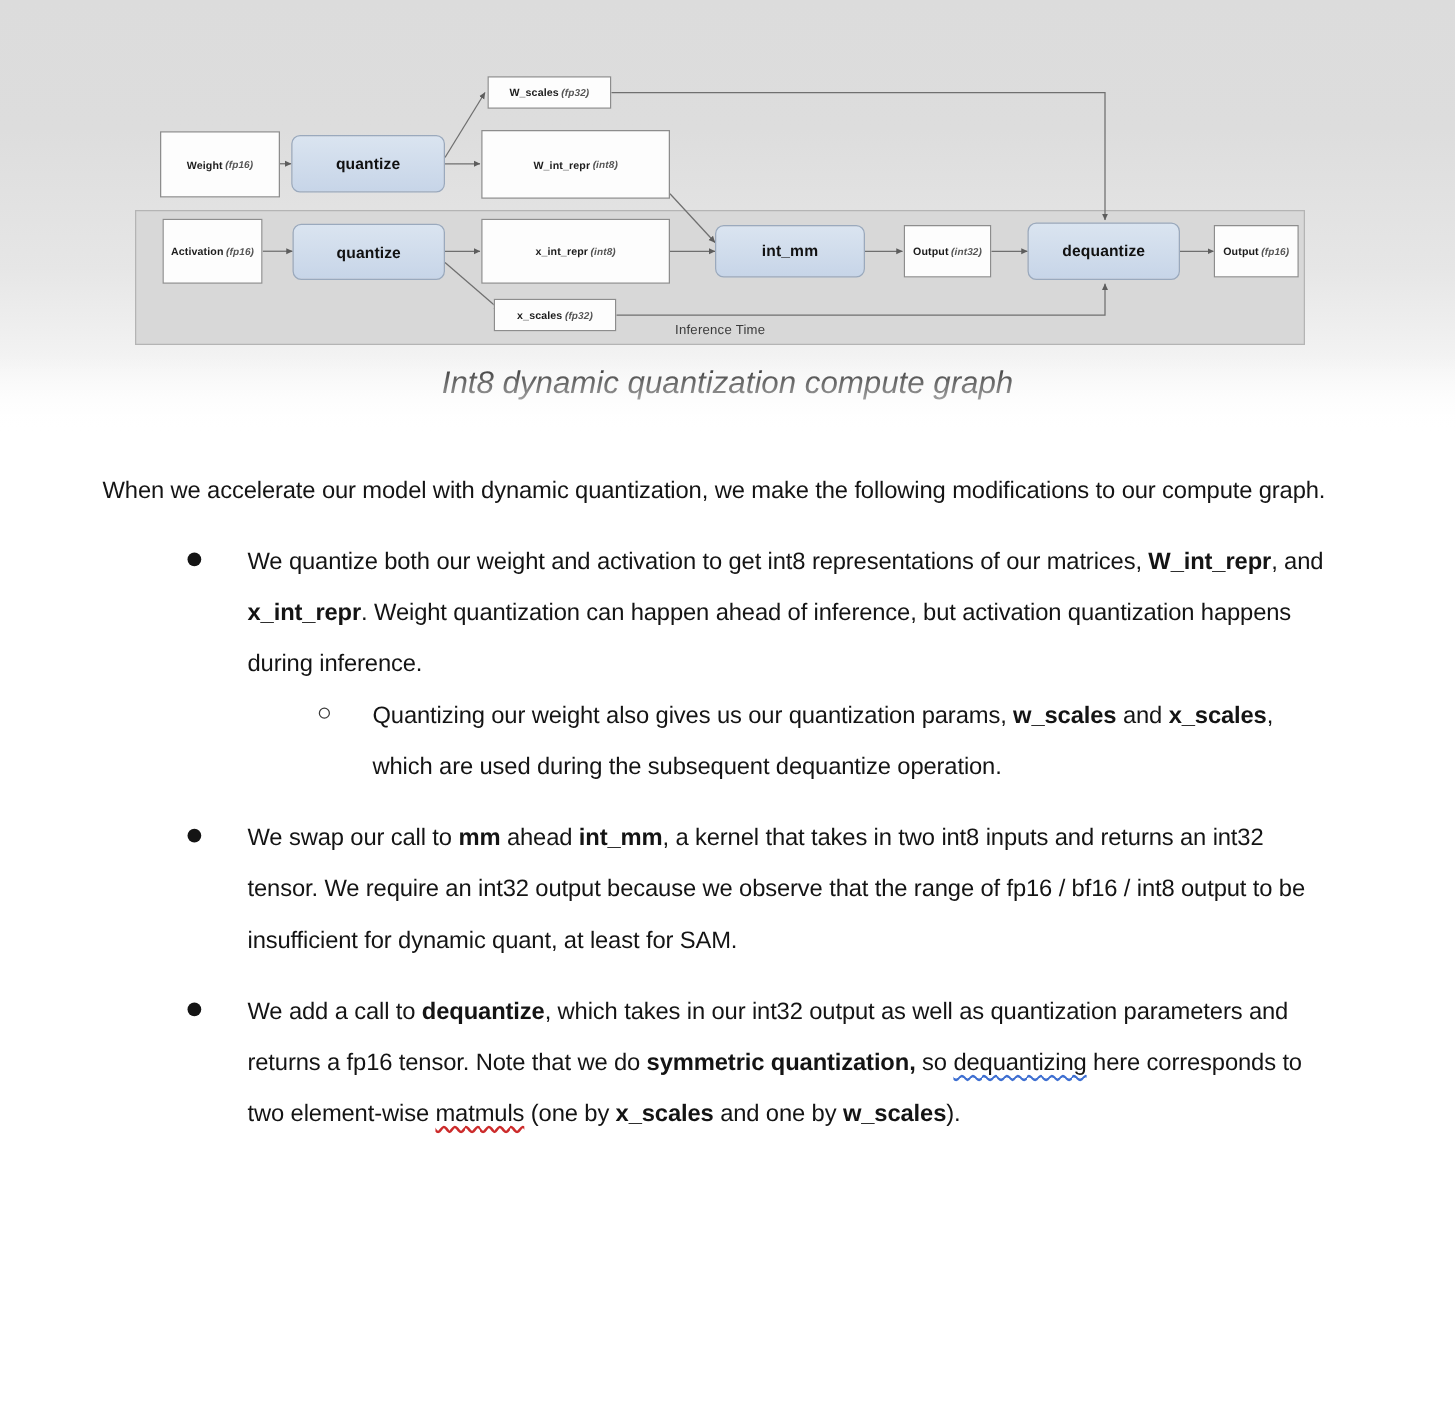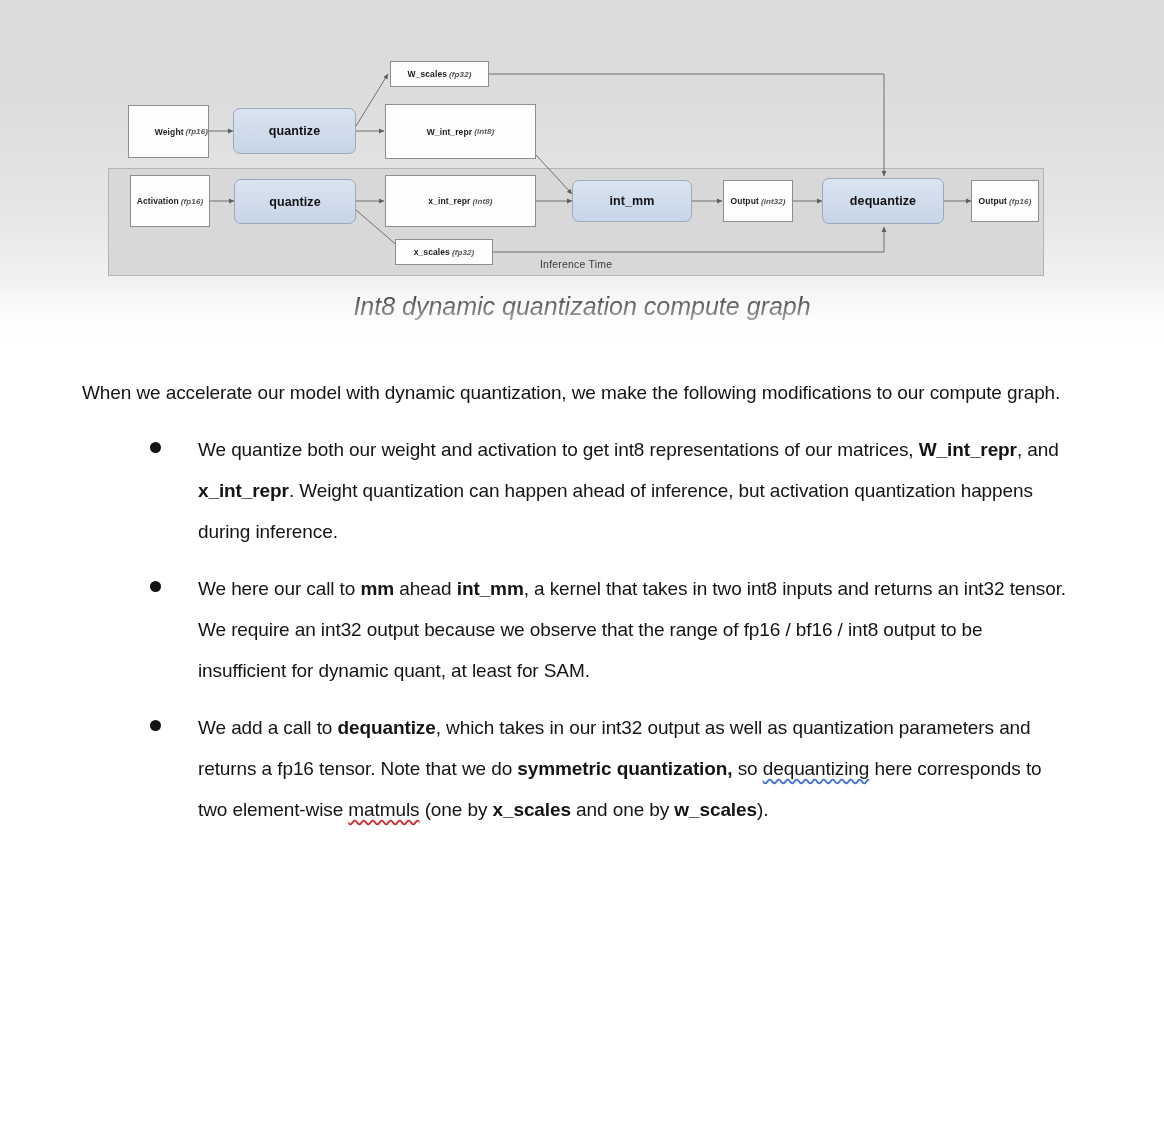--- a/index.html
+++ b/index.html
@@ -215,21 +215,21 @@
         <path d="M793,201 L822,201"></path>
 
         <path d="M944,201 L971,201"></path>
 
         <path d="M489,74 L884,74 L884,176"></path>
 
         <path d="M493,252 L884,252 L884,227"></path>
       </g>
     </svg>
 
-    <div class="node rect" style="left:128px; top:105px; width:81px; height:53px;justify-content:flex-end;">
+    <div class="node rect" style="left:128px; top:105px; width:96px; height:53px;">
       <span>Weight</span>
         <span class="dtype">(fp16)</span>
     </div>
 
     <div class="node op" style="left:233px; top:108px; width:123px; height:46px;">
       <span>quantize</span>
     </div>
 
     <div class="node rect" style="left:390px; top:61px; width:99px; height:26px;">
       <span>W_scales</span>
@@ -279,17 +279,19 @@
     </div>
 
   </div>
 
   <div class="caption">Int8 dynamic quantization compute graph</div>
 </div>
 
 <div class="body-text">
   <p class="para">When we accelerate our model with dynamic quantization, we make the following modifications to our compute graph.</p>
   <ul class="lvl1" id="bullet-root">
-      <li><span class="bullet"></span><span><span>We quantize both our weight and activation to get int8 representations of our matrices, </span><b>W_int_repr</b><span>, and </span><b>x_int_repr</b><span>. Weight quantization can happen ahead of inference, but activation quantization happens during inference.</span></span></li>
-      <li><span class="bullet"></span><span><span>We here our call to </span><b>mm</b><span> ahead </span><b>int_mm</b><span>, a kernel that takes in two int8 inputs and returns an int32 tensor. We require an int32 output because we observe that the range of fp16 / bf16 / int8 output to be insufficient for dynamic quant, at least for SAM.</span></span></li>
+      <li><span class="bullet"></span><span><span>We quantize both our weight and activation to get int8 representations of our matrices, </span><b>W_int_repr</b><span>, and </span><b>x_int_repr</b><span>. Weight quantization can happen ahead of inference, but activation quantization happens during inference.</span></span><ul class="lvl2">
+          <li><span class="bullet-hollow"></span><span><span>Quantizing our weight also gives us our quantization params, </span><b>w_scales</b><span> and </span><b>x_scales</b><span>, which are used during the subsequent dequantize operation.</span></span></li>
+        </ul></li>
+      <li><span class="bullet"></span><span><span>We swap our call to </span><b>mm</b><span> ahead </span><b>int_mm</b><span>, a kernel that takes in two int8 inputs and returns an int32 tensor. We require an int32 output because we observe that the range of fp16 / bf16 / int8 output to be insufficient for dynamic quant, at least for SAM.</span></span></li>
       <li><span class="bullet"></span><span><span>We add a call to </span><b>dequantize</b><span>, which takes in our int32 output as well as quantization parameters and returns a fp16 tensor. Note that we do </span><b>symmetric quantization,</b><span> so </span><span class="sq-blue">dequantizing</span><span> here corresponds to two element-wise </span><span class="sq-red">matmuls</span><span> (one by </span><b>x_scales</b><span> and one by </span><b>w_scales</b><span>).</span></span></li>
     </ul>
 </div>
 
 </body></html>

